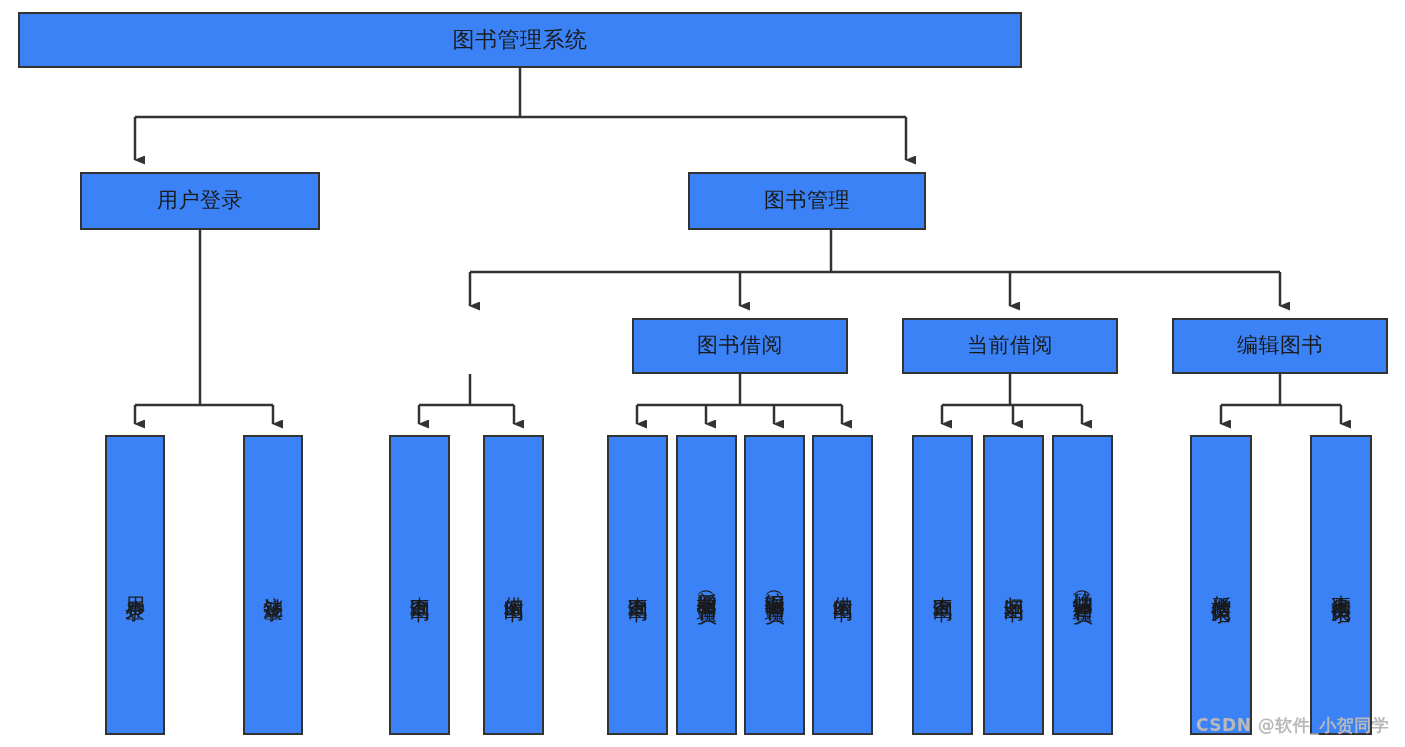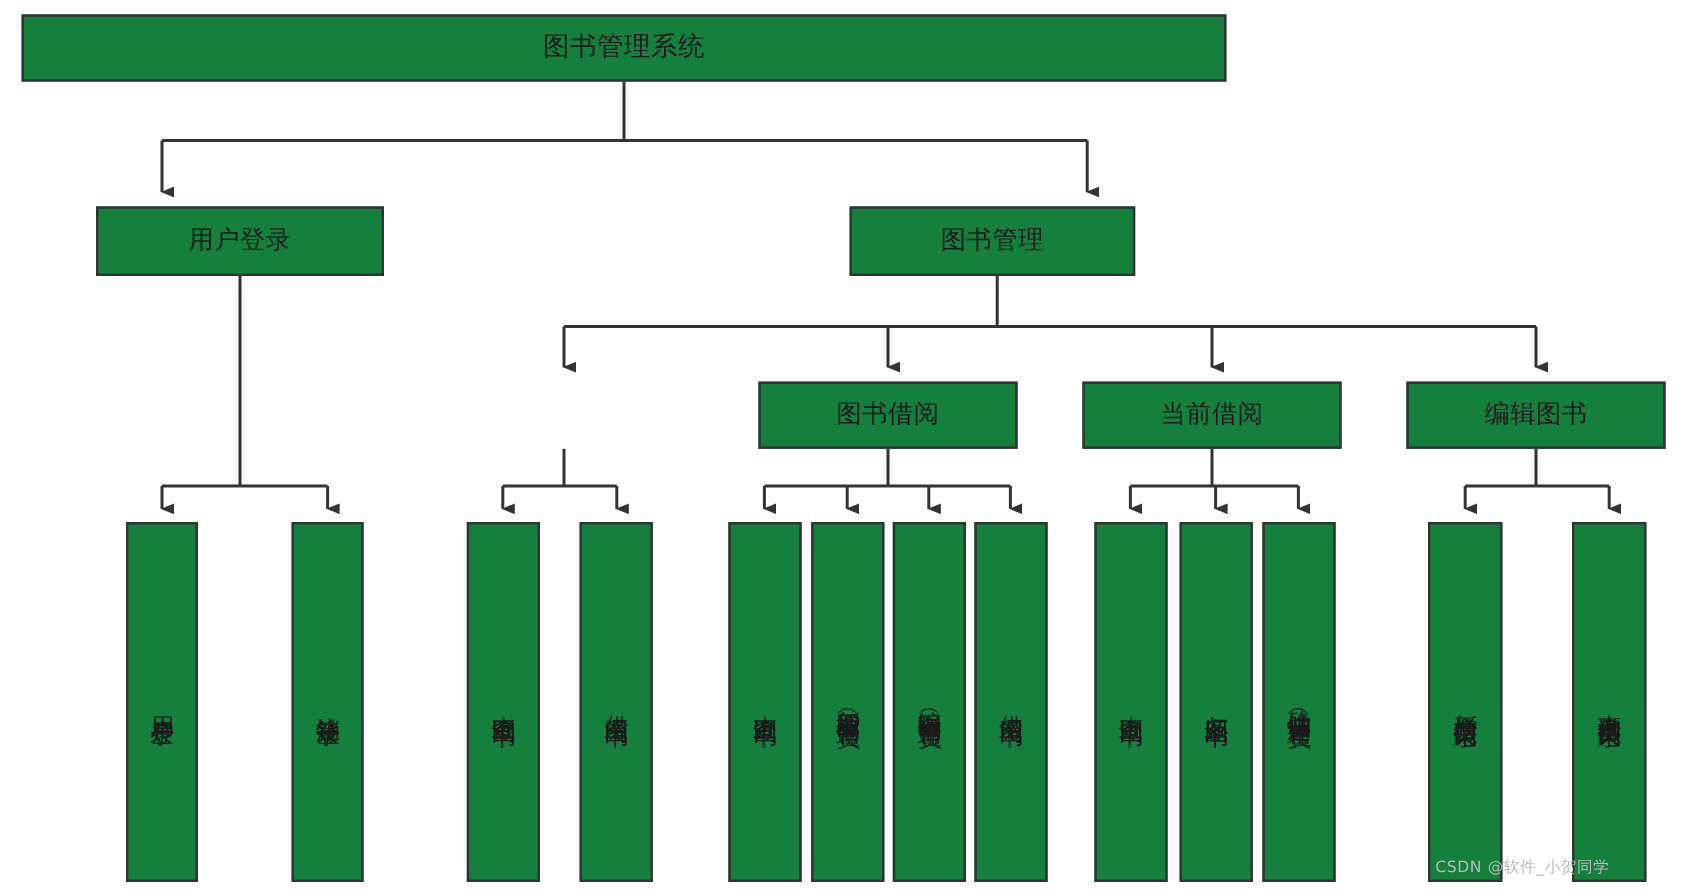--- a/index.html
+++ b/index.html
@@ -22,21 +22,21 @@
     position: absolute;
     left: 0;
     top: 0;
     width: 1405px;
     height: 747px;
     display: block;
   }
   .node-box {
     position: absolute;
     box-sizing: border-box;
-    background: #15803d;
+    background: #3b82f6;
     border: 2px solid #333333;
     display: flex;
     align-items: center;
     justify-content: center;
     color: #1a1a1a;
   }
   .node-label-h {
     font-size: 21px;
     line-height: 1.1;
     letter-spacing: 0.5px;
@@ -55,25 +55,26 @@
     text-orientation: upright;
     font-size: 20px;
     line-height: 1.28;
     letter-spacing: 2px;
     text-align: center;
     white-space: nowrap;
     color: #1a1a1a;
   }
   .watermark {
     position: absolute;
-    font-size: 13px;
+    font-size: 17px;
     color: #b9b9b9;
     letter-spacing: 0.5px;
     white-space: nowrap;
     pointer-events: none;
+    font-weight: bold;
   }
 </style>
 </head>
 <body>
 
 <div id="diagram-root">
 
   <svg class="diagram-canvas" viewBox="0 0 1405 747" xmlns="http://www.w3.org/2000/svg">
     <defs>
       <marker id="arrowhead" markerWidth="9" markerHeight="11" refX="4.5" refY="10" orient="auto" markerUnits="userSpaceOnUse">
@@ -136,21 +137,21 @@
     </g>
   </svg>
 
   <div class="node-box root" style="left:18px; top:12px; width:1004px; height:56px;">
     <span class="node-label-h">图书管理系统</span>
   </div>
 
   <div class="node-box" style="left:80px; top:172px; width:240px; height:58px;">
     <span class="node-label-h">用户登录</span>
   </div>
-  <div class="node-box" style="left:708px; top:172px; width:238px; height:58px;">
+  <div class="node-box" style="left:688px; top:172px; width:238px; height:58px;">
     <span class="node-label-h">图书管理</span>
   </div>
 
   <div class="node-box" style="left:632px; top:318px; width:216px; height:56px;">
     <span class="node-label-h">图书借阅</span>
   </div>
   <div class="node-box" style="left:902px; top:318px; width:216px; height:56px;">
     <span class="node-label-h">当前借阅</span>
   </div>
   <div class="node-box" style="left:1172px; top:318px; width:216px; height:56px;">

